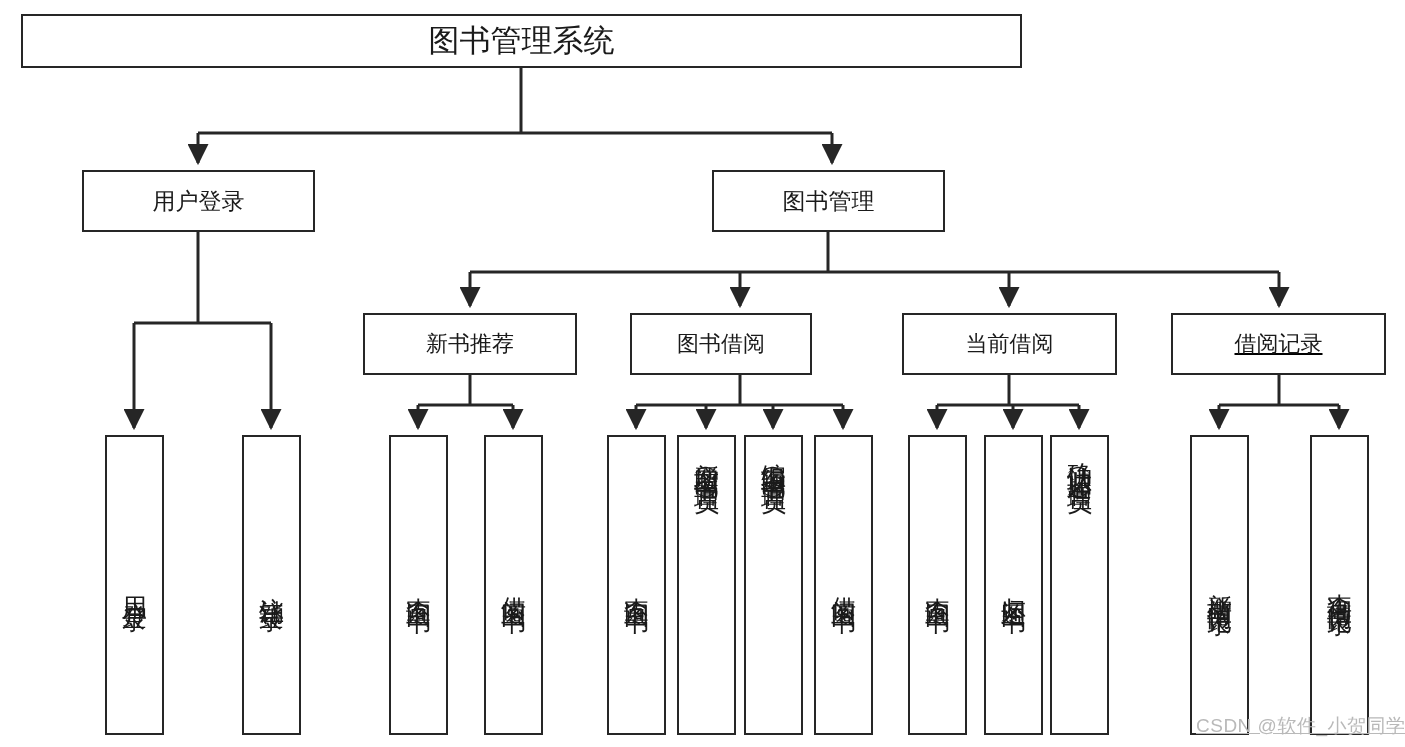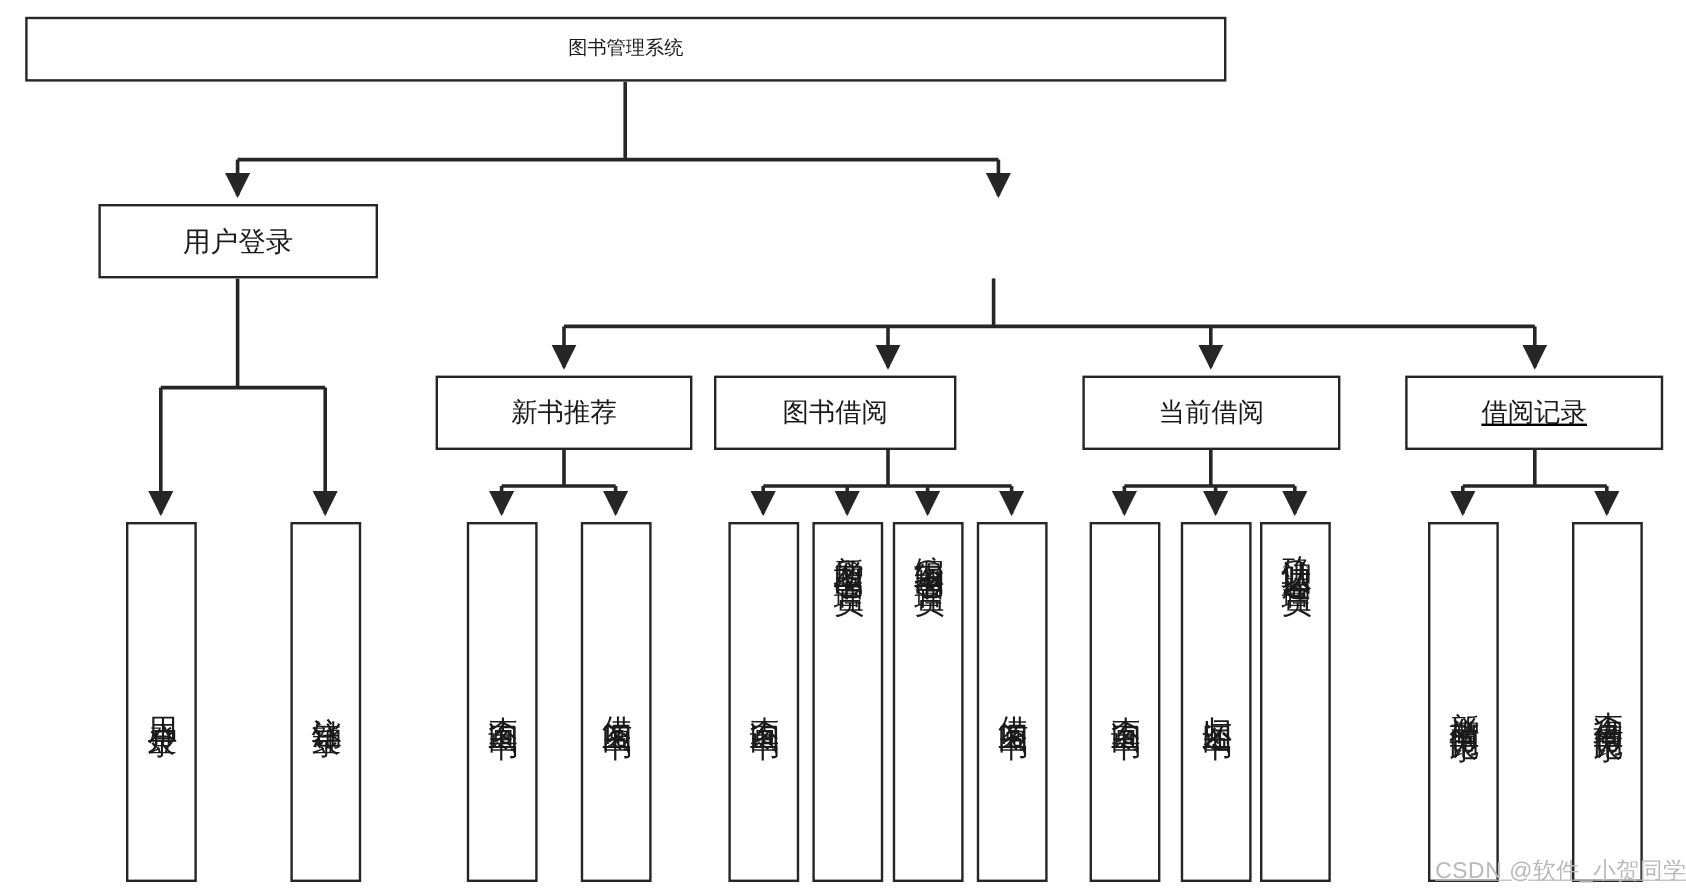--- a/index.html
+++ b/index.html
@@ -3,21 +3,21 @@
 <meta charset="utf-8">
 <style>
   html,body{margin:0;padding:0;background:#ffffff;}
   #canvas{position:relative;width:1405px;height:747px;background:#ffffff;
           font-family:"Liberation Sans","DejaVu Sans",sans-serif;overflow:hidden;}
   #svg-layer{position:absolute;left:0;top:0;width:1405px;height:747px;}
   .node{position:absolute;box-sizing:border-box;background:#ffffff;
         border:2px solid #262626;display:flex;align-items:center;justify-content:center;}
   .node .lbl{color:#1a1a1a;line-height:1.15;text-align:center;white-space:nowrap;}
   .node.h .lbl{font-size:23px;}
-  .node.title .lbl{font-size:16px;}
+  .node.title .lbl{font-size:31px;}
   .node.lv3 .lbl{font-size:22px;}
   .node.leaf{align-items:flex-start;justify-content:center;padding-top:6px;}
   .node.leaf .lbl{writing-mode:vertical-rl;text-orientation:upright;
         font-size:25px;letter-spacing:4px;white-space:nowrap;}
   .node.leaf.mid{align-items:center;padding-top:0;}
   #watermark{position:absolute;left:1196px;top:713px;font-size:19px;
         color:#b9b9b9;white-space:nowrap;letter-spacing:0.5px;text-decoration:underline;}
 </style>
 </head>
 <body>
@@ -74,25 +74,28 @@
     </g>
   </svg>
 
   <div class="node title" style="left:21px;top:14px;width:1001px;height:54px;">
     <span class="lbl">图书管理系统</span>
   </div>
 
   <div class="node h" style="left:82px;top:170px;width:233px;height:62px;">
     <span class="lbl">用户登录</span>
   </div>
+  <div class="node h" style="left:712px;top:170px;width:233px;height:62px;">
+    <span class="lbl">图书管理</span>
+  </div>
 
   <div class="node lv3" style="left:363px;top:313px;width:214px;height:62px;">
     <span class="lbl">新书推荐</span>
   </div>
-  <div class="node lv3" style="left:595px;top:313px;width:202px;height:62px;">
+  <div class="node lv3" style="left:630px;top:313px;width:182px;height:62px;">
     <span class="lbl">图书借阅</span>
   </div>
   <div class="node lv3" style="left:902px;top:313px;width:215px;height:62px;">
     <span class="lbl">当前借阅</span>
   </div>
   <div class="node lv3" style="left:1171px;top:313px;width:215px;height:62px;text-decoration:underline;">
     <span class="lbl">借阅记录</span>
   </div>
 
   <div class="node leaf mid" style="left:105px;top:435px;width:59px;height:300px;">

